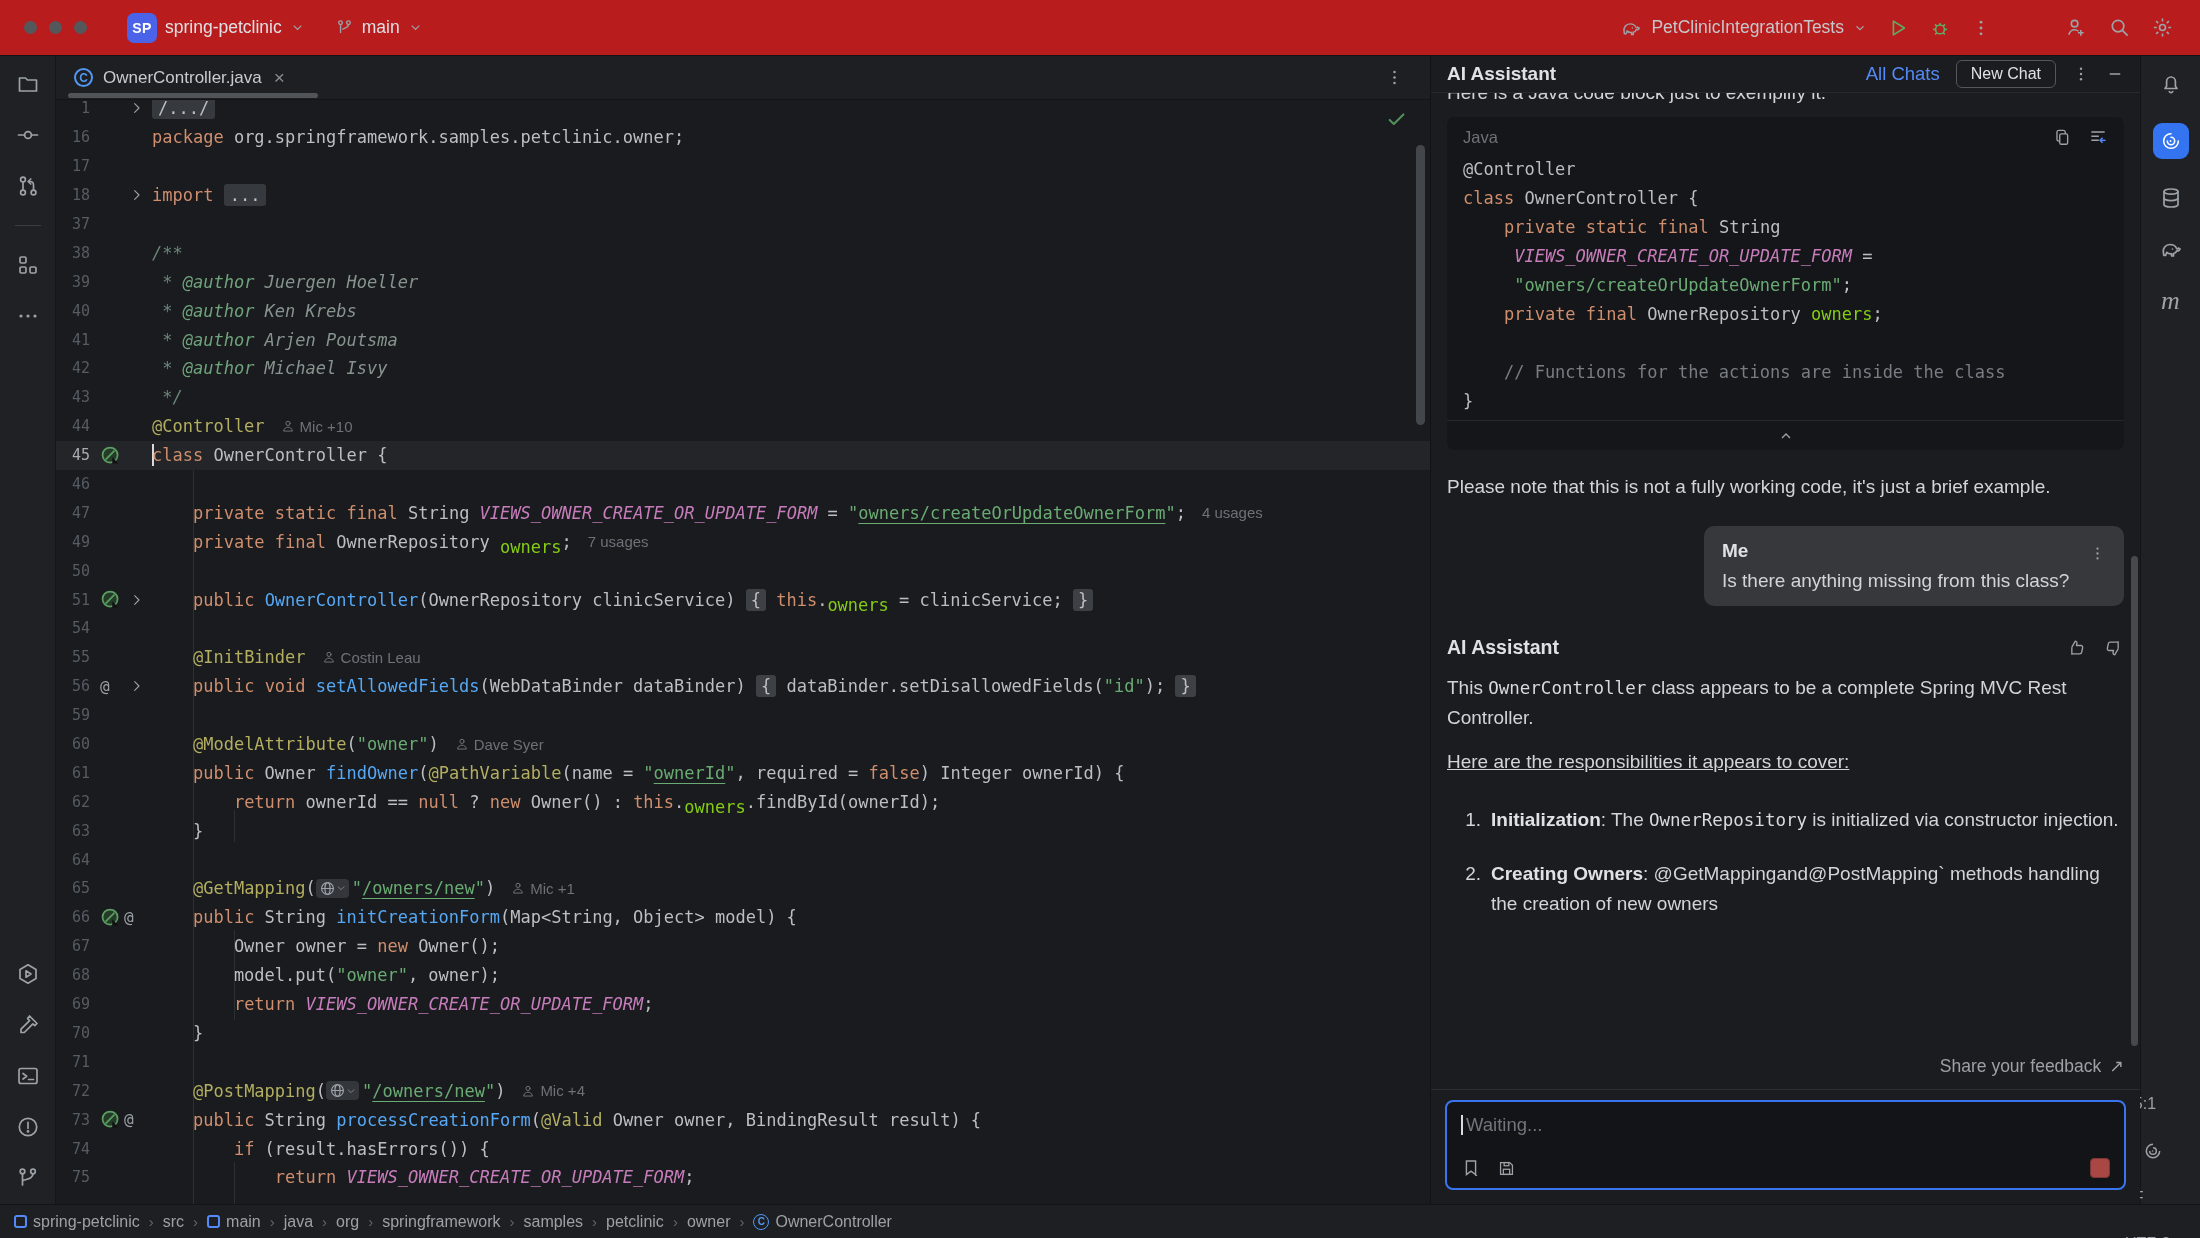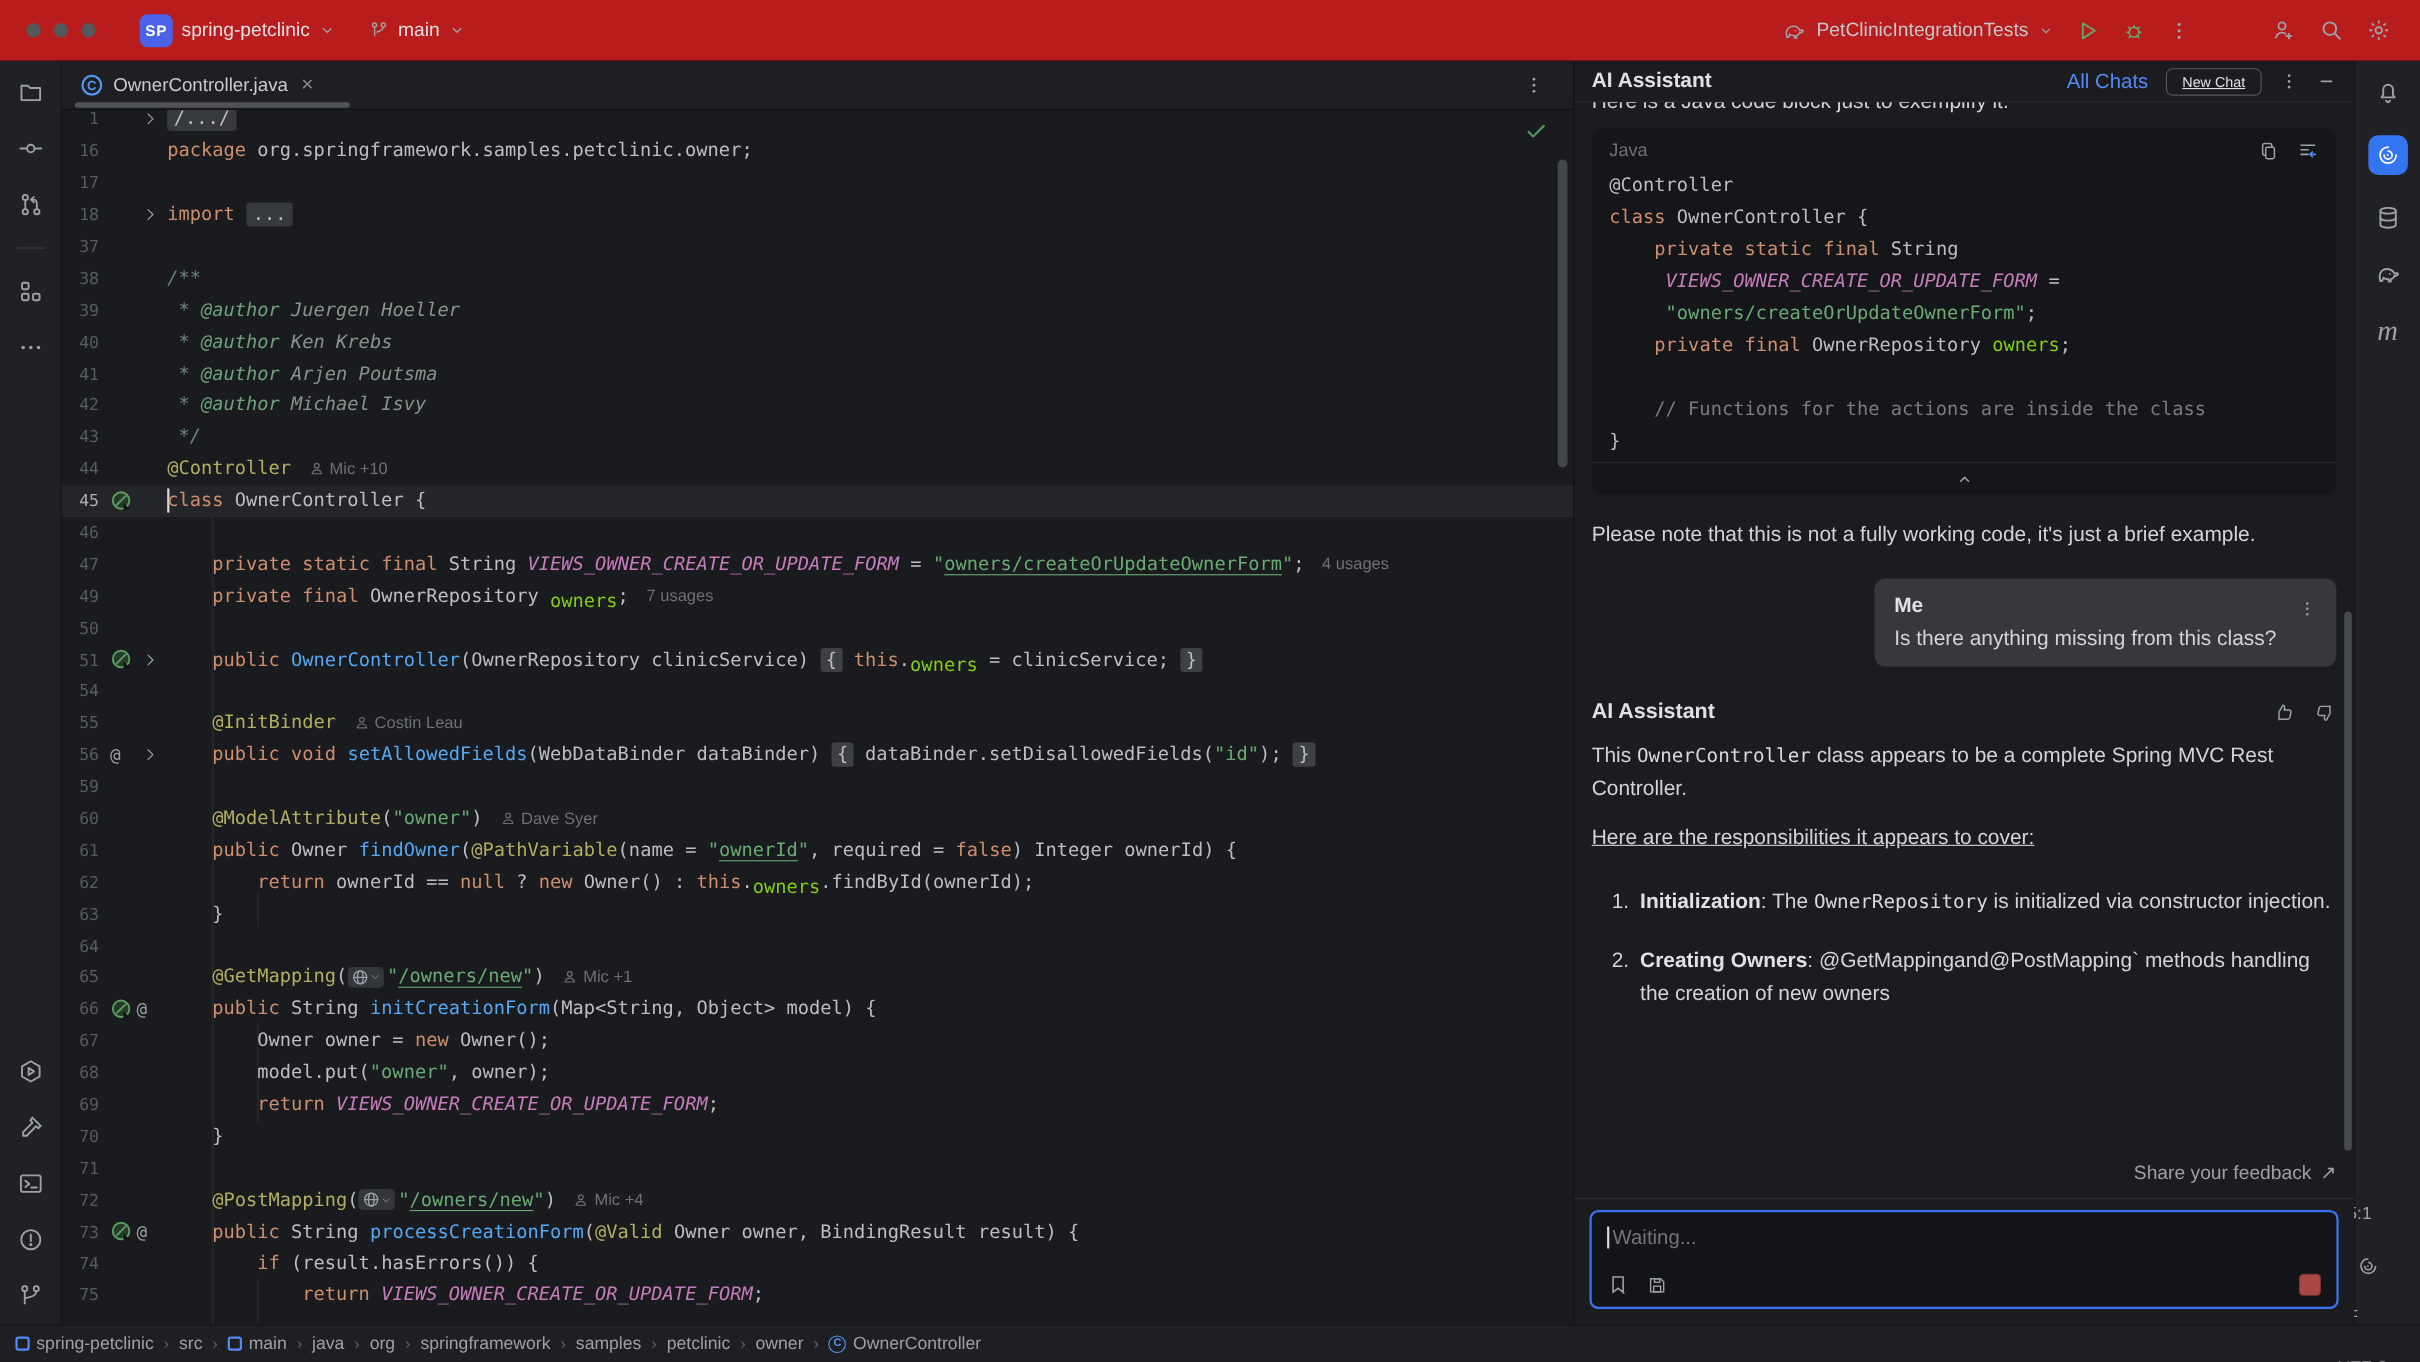--- a/index.html
+++ b/index.html
@@ -71,21 +71,21 @@
   .globe-chip{display:inline-flex;align-items:center;background:#33363b;border-radius:4px;padding:1px 3px;margin-right:3px;color:#9da2a8;}
   .iguide{position:absolute;width:1px;background:#2c2f33;z-index:1;}
   .edscroll{position:absolute;right:5px;top:45px;width:9px;height:280px;border-radius:5px;background:#43464a;z-index:3;}
   .ed-check{position:absolute;right:22px;top:8px;z-index:3;color:#549159;}
 
   
   .ai{width:710px;flex:0 0 auto;background:#1b1c1f;border-left:1px solid #111214;display:flex;flex-direction:column;min-height:0;position:relative;}
   .ai-header{height:37px;flex:0 0 auto;display:flex;align-items:center;padding:0 16px;gap:16px;border-bottom:1px solid #27292d;}
   .ai-title{font-weight:bold;color:#dfe1e5;font-size:19px;}
   .ai-allchats{margin-left:auto;color:#548af7;font-size:18.5px;}
-  .ai-newchat{border:1px solid #54575c;border-radius:6px;padding:4px 14px;color:#dfe1e5;font-size:13px;text-decoration:underline;}
+  .ai-newchat{border:1px solid #54575c;border-radius:6px;padding:4px 14px;color:#dfe1e5;font-size:16px;}
   .ai-chat{flex:1;overflow:hidden;padding:0 16px;min-height:0;}
   .clipline{color:#d2d4d9;font-size:19px;margin-top:-11px;white-space:nowrap;overflow:hidden;}
   .codeblock{margin-top:13px;background:#151619;border-radius:8px;padding:10px 16px 0;}
   .cb-head{display:flex;align-items:center;color:#6d7178;font-size:16.5px;}
   .cb-acts{margin-left:auto;display:flex;gap:16px;align-items:center;}
   .cb-code{margin-top:8px;font-family:"DejaVu Sans Mono",monospace;font-size:17px;line-height:29px;white-space:pre;color:#bcbec4;}
   .cb-foot{height:30px;margin:4px -16px 0;border-top:1px solid #26282c;display:flex;align-items:center;justify-content:center;color:#9da0a6;}
   .note{margin-top:26px;font-size:19px;color:#d2d4d9;}
   .me{margin:28px 0 0 auto;width:420px;background:#36383c;border-radius:10px;padding:14px 18px;}
   .me-head{display:flex;align-items:flex-end;font-weight:bold;color:#dfe1e5;font-size:19px;}

